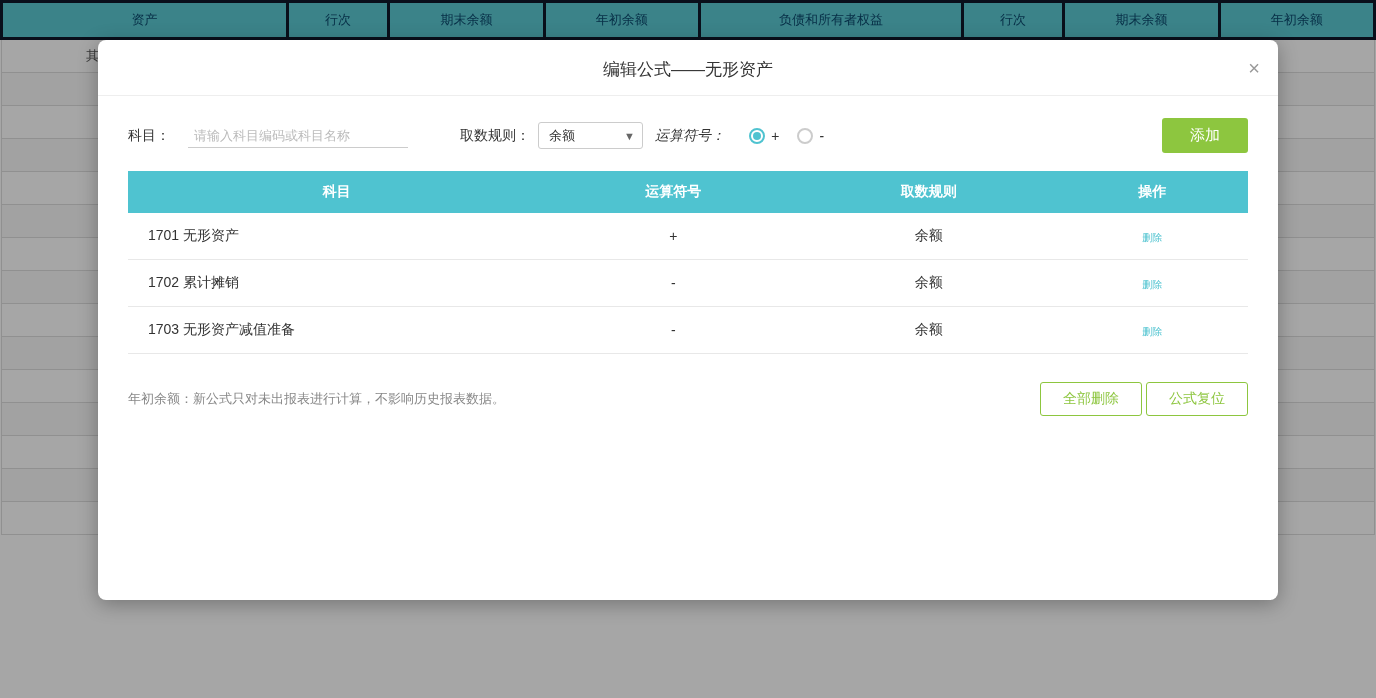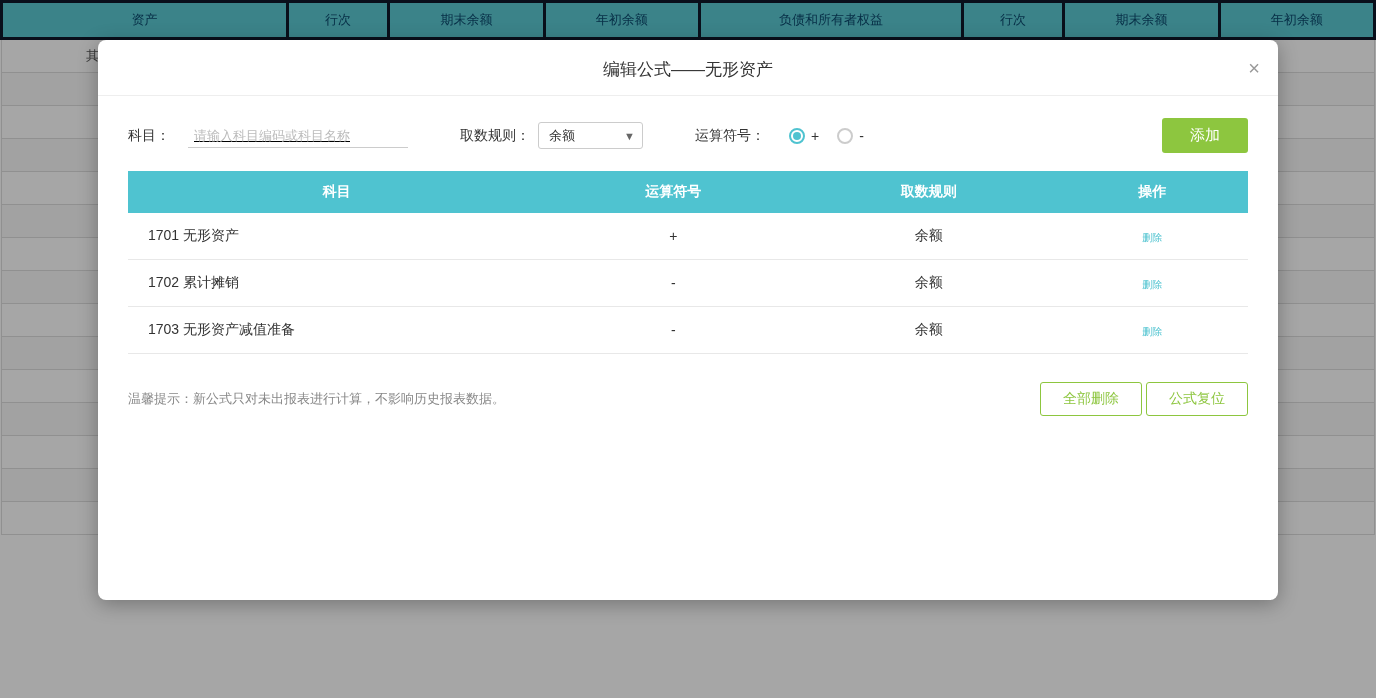--- a/index.html
+++ b/index.html
@@ -107,21 +107,20 @@
     }
     .form-input {
       border: none;
       border-bottom: 1px solid #ccc;
       outline: none;
       font-size: 13px;
       color: #000000;
       padding: 4px 6px;
       width: 220px;
       background: transparent;
-      text-decoration: underline;
     }
     .form-input::placeholder { color: #bbb; }
 
     .form-section {
       display: flex;
       align-items: center;
       margin-left: 40px;
     }
     .form-section .form-label { margin-right: 8px; }
 
@@ -146,22 +145,22 @@
       position: absolute;
       right: 8px;
       pointer-events: none;
       color: #666;
       font-size: 11px;
     }
 
     .radio-group {
       display: flex;
       align-items: center;
-      margin-left: 40px;
       gap: 18px;
+      font-style: italic;
     }
     .radio-label {
       display: flex;
       align-items: center;
       gap: 6px;
       font-size: 14px;
       color: #333;
       cursor: pointer;
     }
     .radio-input {
@@ -500,21 +499,21 @@
               <td>1703 无形资产减值准备</td>
               <td>-</td>
               <td>余额</td>
               <td><a href="#" class="link-delete">删除</a></td>
             </tr>
           </tbody>
       </table>
     </div>
 
     <div class="modal-footer">
-      <span class="tip-text">温馨提示：新公式只对未出报表进行计算，不影响历史报表数据。</span>
+      <span class="tip-text">年初余额：新公式只对未出报表进行计算，不影响历史报表数据。</span>
       <div class="footer-btns">
         <button class="btn-outline">全部删除</button>
         <button class="btn-outline">公式复位</button>
       </div>
     </div>
 
   </div>
 </div>
 
 </body></html>

